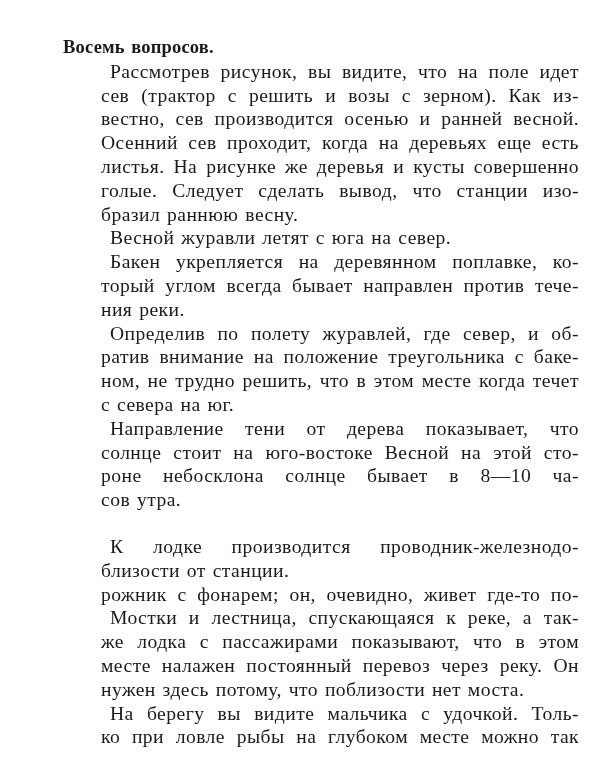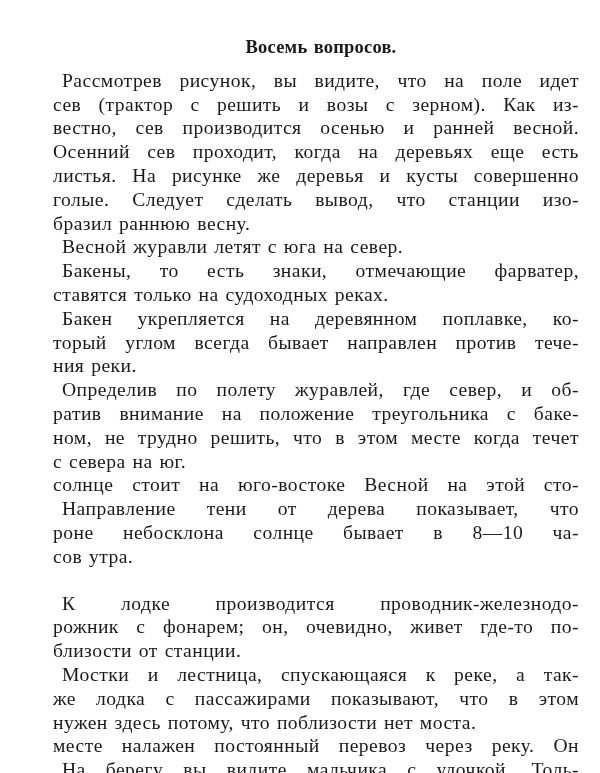--- a/index.html
+++ b/index.html
@@ -20,35 +20,35 @@
       width: 526px;
       font-family: "Liberation Serif", "DejaVu Serif", serif;
       color: #1a1a1a;
       font-size: 19.6px;
       line-height: 23.8px;
       letter-spacing: 0.45px;
       word-spacing: 1.5px;
     }
     .title {
       font-weight: bold;
-      margin: 0 0 9px 10px;
+      margin: 0 0 0 10px;
       font-size: 18.5px;
       letter-spacing: 0.2px;
-      text-align: center;
     }
     .para {
       margin: 0;
       text-align: justify;
       text-align-last: left;
     }
     .line {
       display: block;
       white-space: nowrap;
       text-align: justify;
       text-align-last: justify;
+      margin-left: 48px;
     }
     .line.last {
       text-align-last: left;
     }
     .line.first {
       padding-left: 9px;
     }
     .gap {
       height: 23px;
     }
@@ -66,52 +66,48 @@
         <span class="line">вестно, сев производится осенью и ранней весной.</span>
         <span class="line">Осенний сев проходит, когда на деревьях еще есть</span>
         <span class="line">листья. На рисунке же деревья и кусты совершенно</span>
         <span class="line">голые. Следует сделать вывод, что станции изо-</span>
         <span class="line last">бразил раннюю весну.</span>
       </div>
       <div class="para">
         <span class="line first last">Весной журавли летят с юга на север.</span>
       </div>
       <div class="para">
-        <span class="line first">Бакены, то есть знаки, отмечающие фарватер,</span>
-        <span class="line last">ставятся только на судоходных реках.</span>
-      </div>
-      <div class="para">
         <span class="line first">Бакен укрепляется на деревянном поплавке, ко-</span>
         <span class="line">торый углом всегда бывает направлен против тече-</span>
         <span class="line last">ния реки.</span>
       </div>
       <div class="para">
         <span class="line first">Определив по полету журавлей, где север, и об-</span>
         <span class="line">ратив внимание на положение треугольника с баке-</span>
         <span class="line">ном, не трудно решить, что в этом месте когда течет</span>
         <span class="line last">с севера на юг.</span>
       </div>
       <div class="para">
+        <span class="line first">Направление тени от дерева показывает, что</span>
         <span class="line">солнце стоит на юго-востоке Весной на этой сто-</span>
-        <span class="line first">Направление тени от дерева показывает, что</span>
         <span class="line">роне небосклона солнце бывает в 8—10 ча-</span>
         <span class="line last">сов утра.</span>
       </div>
     </div>
   <div class="gap"></div>
   <div id="section2">
       <div class="para">
         <span class="line first">К лодке производится проводник-железнодо-</span>
+        <span class="line last">близости от станции.</span>
         <span class="line">рожник с фонарем; он, очевидно, живет где-то по-</span>
-        <span class="line last">близости от станции.</span>
       </div>
       <div class="para">
         <span class="line first">Мостки и лестница, спускающаяся к реке, а так-</span>
         <span class="line">же лодка с пассажирами показывают, что в этом</span>
+        <span class="line">месте налажен постоянный перевоз через реку. Он</span>
         <span class="line last">нужен здесь потому, что поблизости нет моста.</span>
-        <span class="line">месте налажен постоянный перевоз через реку. Он</span>
       </div>
       <div class="para">
         <span class="line first">На берегу вы видите мальчика с удочкой. Толь-</span>
         <span class="line">ко при ловле рыбы на глубоком месте можно так</span>
       </div>
     </div>
 </div>
 
 </body></html>

